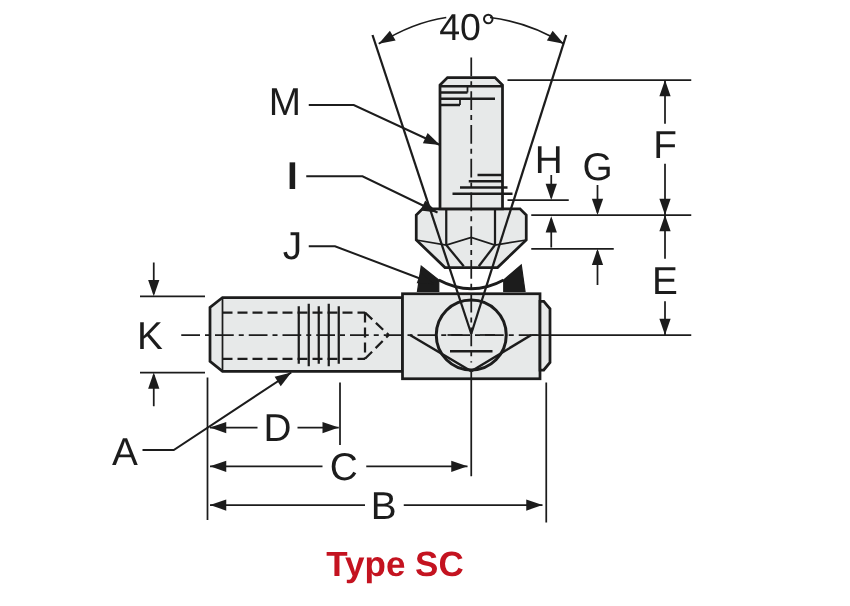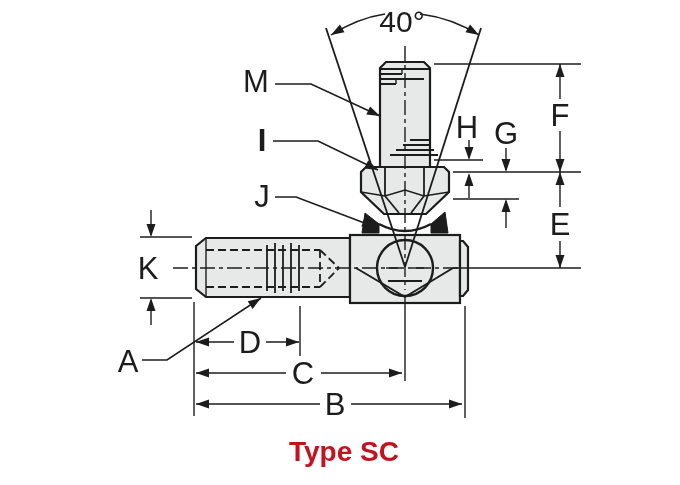--- a/index.html
+++ b/index.html
@@ -1,17 +1,17 @@
 <!DOCTYPE html>
 <html style="--ink: #1c1c1c; --part-fill: #e7e9e9; --caption-red: #c41320; --background: #ffffff;"><head>
 <meta charset="utf-8">
 <style>
   html,body{margin:0;padding:0;background:#fff;}
   .stage{position:relative;width:612px;height:485px;background:var(--background,#fff);overflow:hidden;
-         font-family:"Liberation Sans",sans-serif;margin-left:28px;}
+         font-family:"Liberation Sans",sans-serif;}
   svg{position:absolute;inset:0;}
   
   .part{fill:var(--part-fill,#e7e9e9);stroke:var(--ink,#1c1c1c);stroke-width:2.2;stroke-linejoin:miter;}
   .ln{stroke:var(--ink,#1c1c1c);stroke-width:2;fill:none;}
   .med{stroke-width:1.8;}
   .thin{stroke-width:1.4;}
   .dim{stroke:var(--ink,#1c1c1c);stroke-width:1.4;fill:none;}
   .hid{stroke:var(--ink,#1c1c1c);stroke-width:1.8;fill:none;stroke-dasharray:8 4;}
   .ctr{stroke:var(--ink,#1c1c1c);stroke-width:1.4;fill:none;stroke-dasharray:15 4 4 4;}
   .arr{fill:var(--ink,#1c1c1c);stroke:none;}

